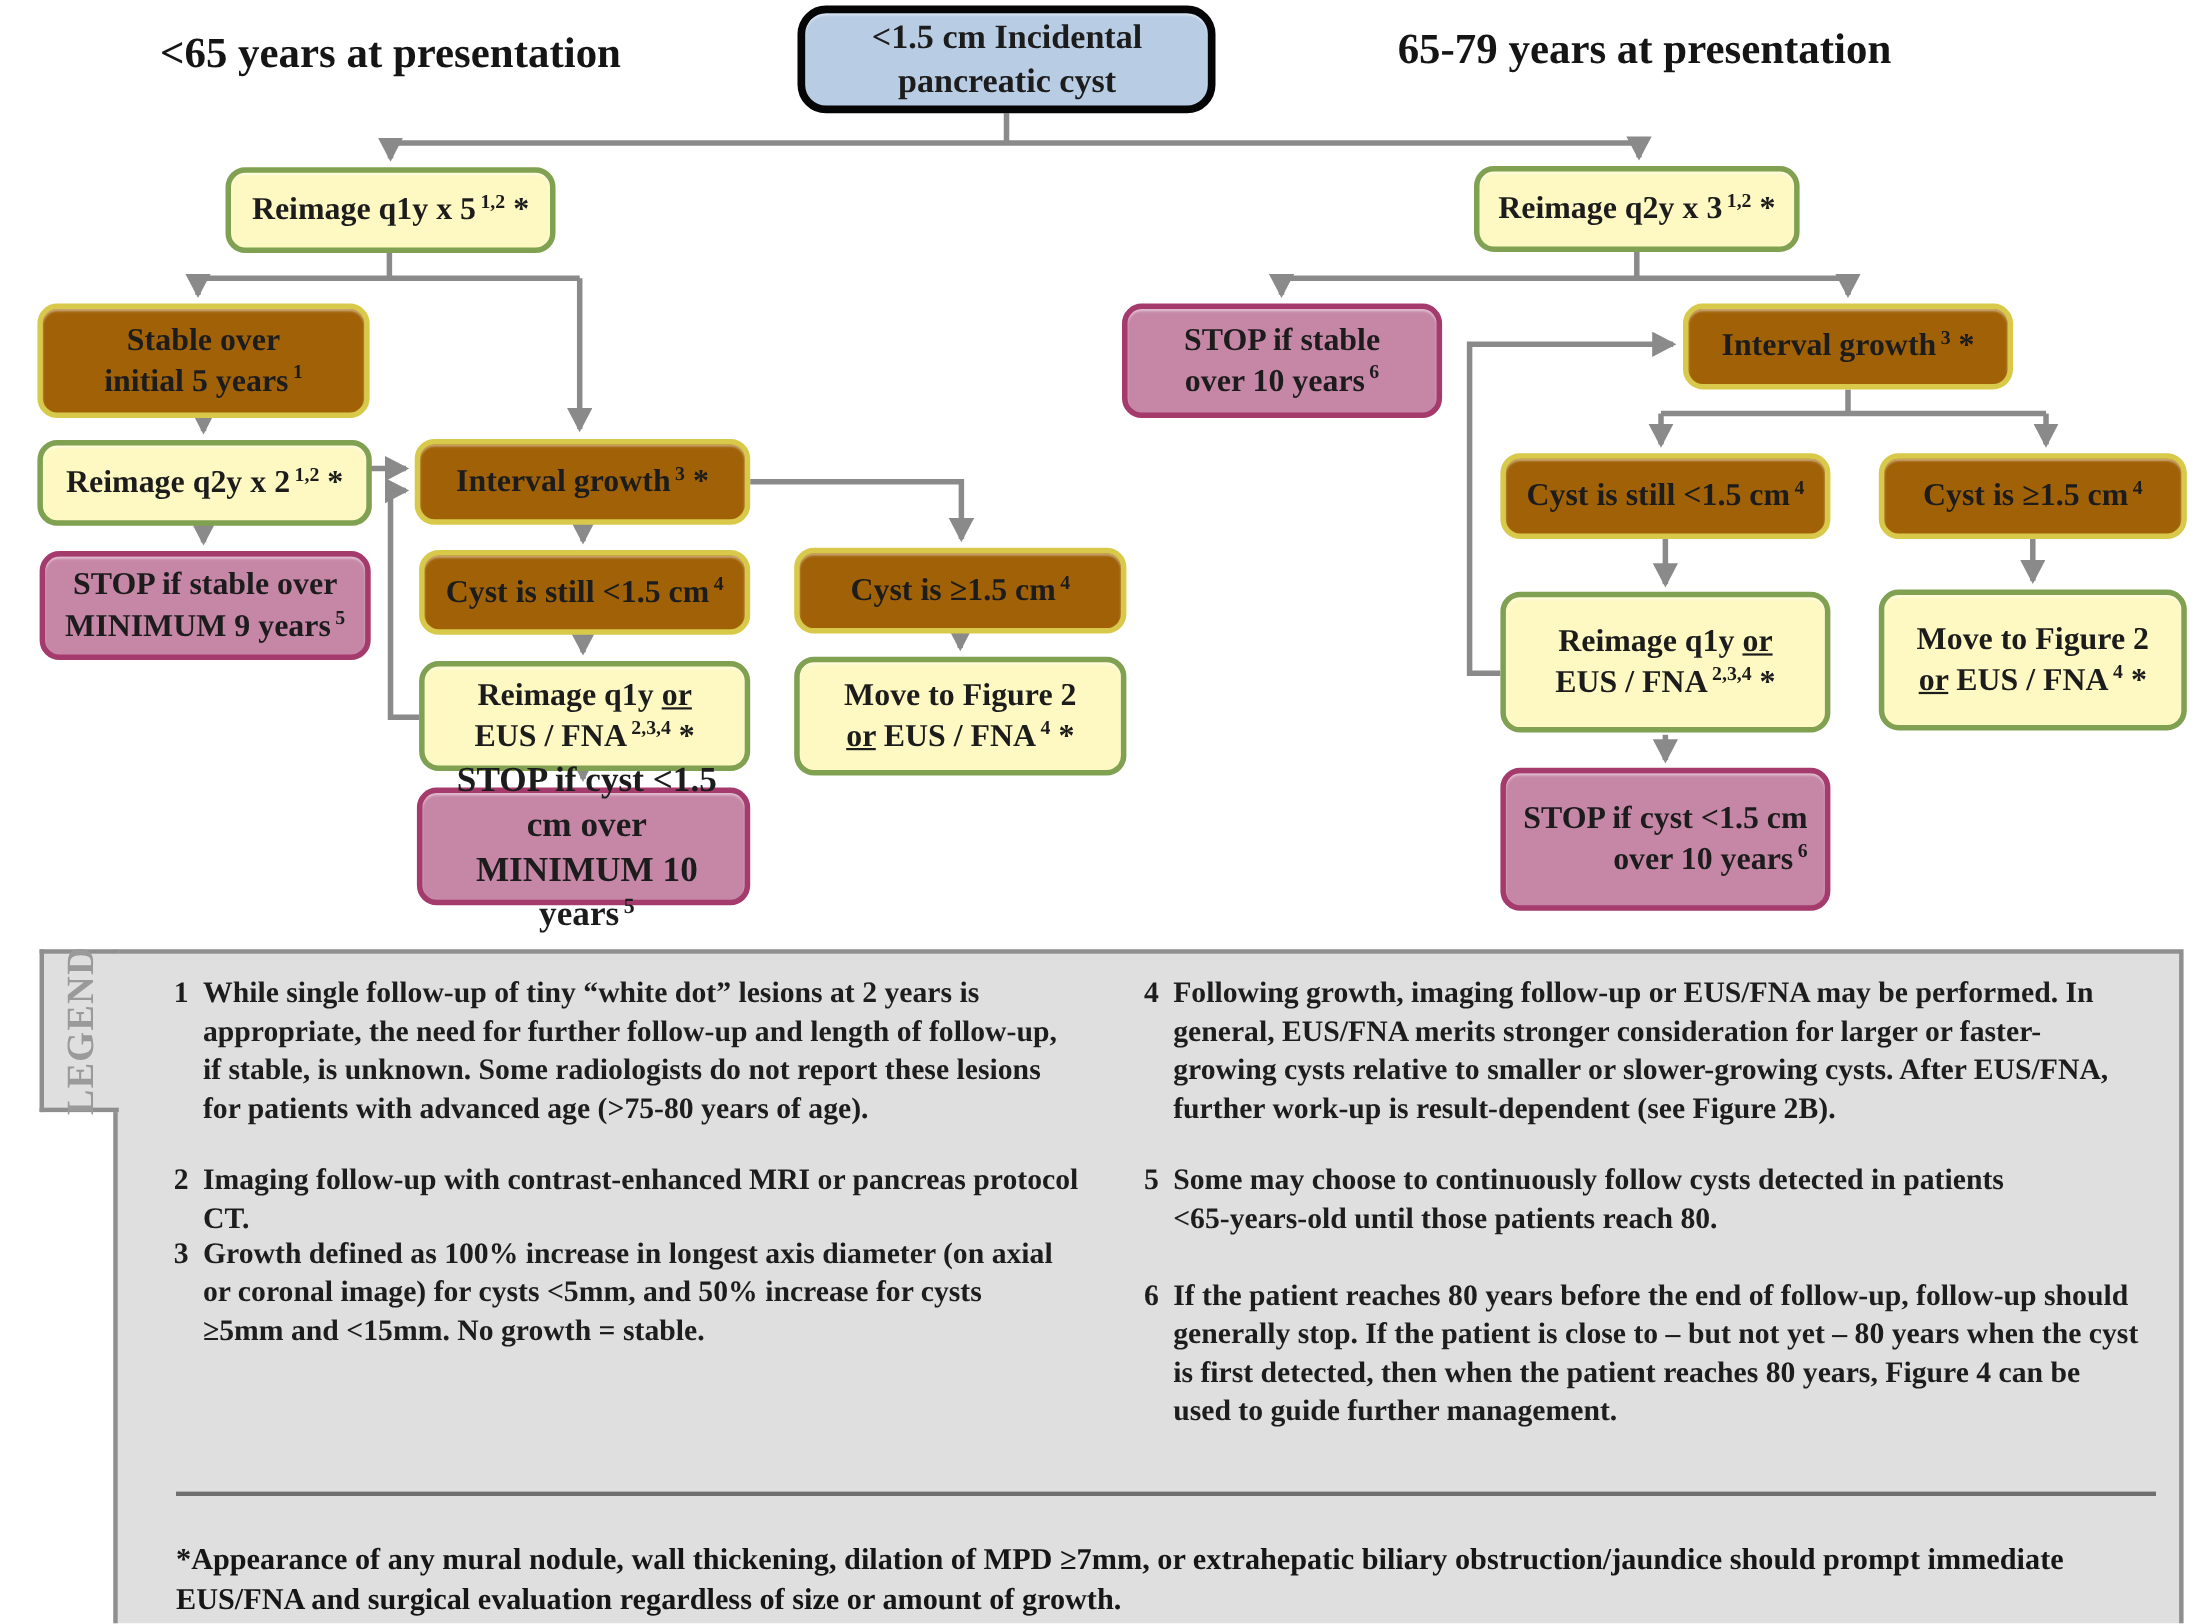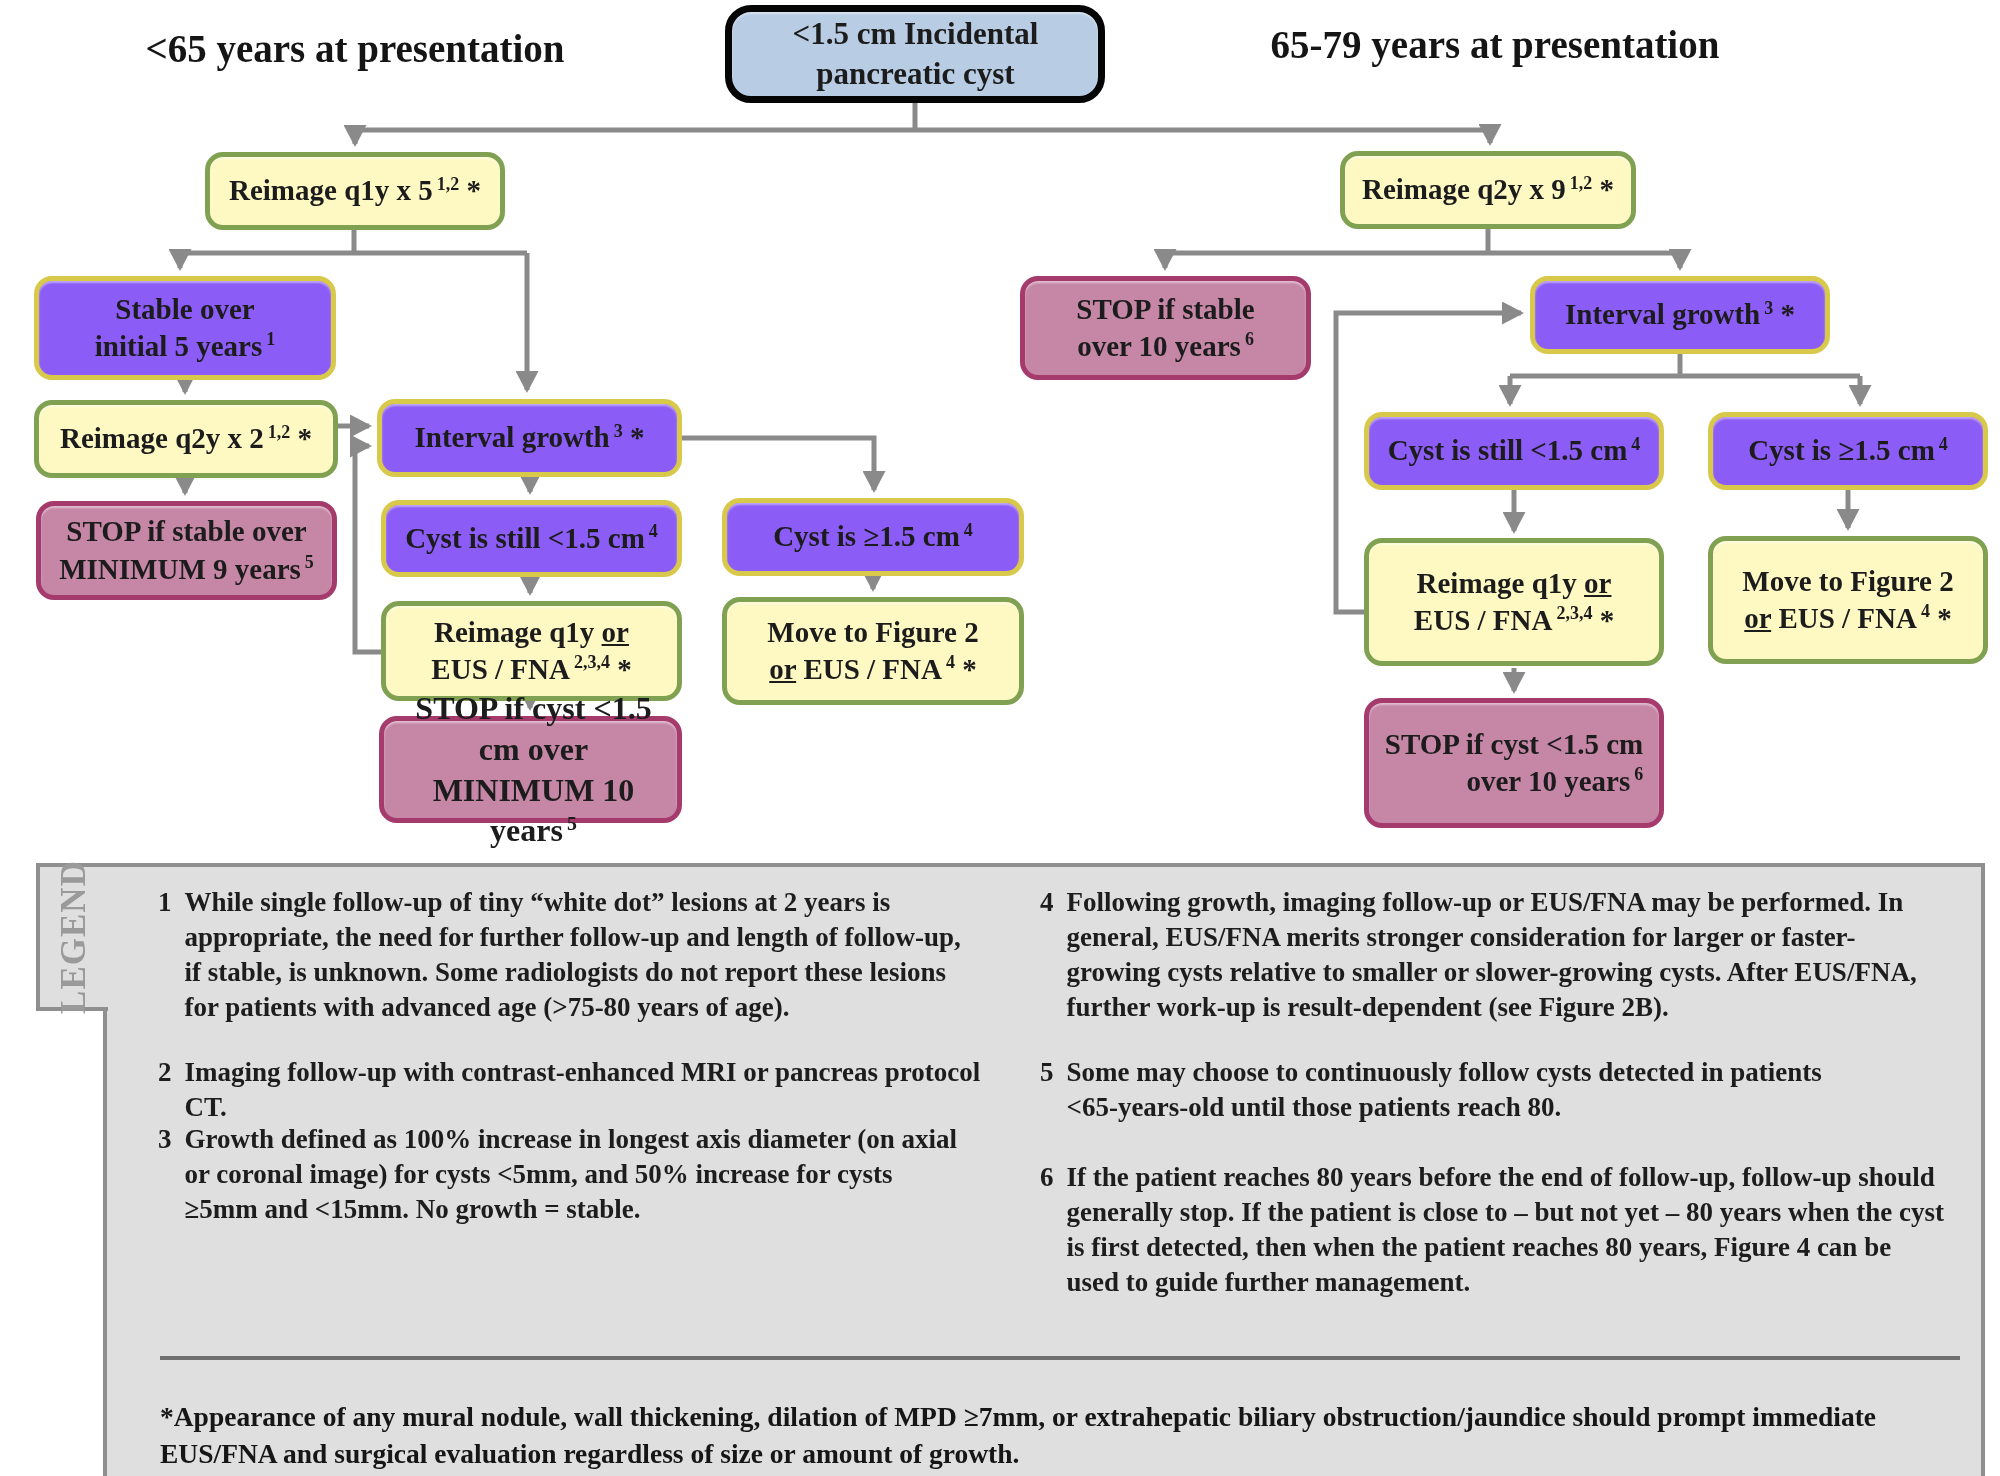--- a/index.html
+++ b/index.html
@@ -5,21 +5,21 @@
   html,body{margin:0;padding:0;background:#fff;}
   #canvas{position:relative;width:2000px;height:1476px;background:#ffffff;overflow:hidden;
           font-family:Liberation Serif, serif;color:#1b1b1b;}
   .heading{position:absolute;font-weight:bold;font-size:39px;color:#151515;text-align:center;}
   #connectors{position:absolute;left:0;top:0;z-index:1;}
   .node{position:absolute;z-index:2;display:flex;align-items:center;justify-content:center;
         text-align:center;font-weight:bold;font-size:29px;line-height:1.28;color:#1c1c1c;
         border-radius:18px;border:5px solid;padding:4px 12px;box-sizing:border-box;
         box-shadow:inset 0 2px 2px rgba(255,255,255,.45);}
   .green{background:#fef9c3;border-color:#80a152;}
-  .yellow{background:#8b5cf6;border-color:#d9c94a;text-align:center;}
+  .yellow{background:#a16207;border-color:#d9c94a;text-align:center;}
   .pink{background:#c687a7;border-color:#a53a6d;}
   .root-node{background:#b8cce4;border:7px solid #050505;border-radius:26px;font-size:31px;z-index:2;}
   .node sup{font-size:0.62em;font-weight:bold;margin-left:4px;line-height:0;}
   .node .u{text-decoration:underline;}
   
   #legend-box{position:absolute;left:103px;top:863px;width:1882px;height:640px;background:#dfdfdf;
               border:4px solid #8f8f8f;box-sizing:border-box;z-index:1;}
   #legend-tab{position:absolute;left:36px;top:863px;width:72px;height:148px;background:#dfdfdf;
               border:4px solid #8f8f8f;border-right:none;box-sizing:border-box;z-index:3;
               display:flex;align-items:center;justify-content:center;}
@@ -108,21 +108,21 @@
       <span><span>STOP if cyst &lt;1.5 cm over</span><br><span>MINIMUM 10 years</span><sup>5</sup></span>
     </div>
   <div class="node yellow" style="left:722px;top:498px;width:302px;height:78px;">
       <span><span>Cyst is ≥1.5 cm</span><sup>4</sup></span>
     </div>
   <div class="node green" style="left:722px;top:597px;width:302px;height:108px;">
       <span><span>Move to Figure 2</span><br><span class="u">or</span><span> EUS / FNA</span><sup>4</sup><span> *</span></span>
     </div>
 
   <div class="node green" style="left:1340px;top:151px;width:296px;height:78px;">
-      <span><span>Reimage q2y x 9</span><sup>1,2</sup><span> *</span></span>
+      <span><span>Reimage q2y x 3</span><sup>1,2</sup><span> *</span></span>
     </div>
   <div class="node pink" style="left:1020px;top:276px;width:291px;height:104px;">
       <span><span>STOP if stable</span><br><span>over 10 years</span><sup>6</sup></span>
     </div>
   <div class="node yellow" style="left:1530px;top:276px;width:300px;height:78px;">
       <span><span>Interval growth</span><sup>3</sup><span> *</span></span>
     </div>
   <div class="node yellow" style="left:1364px;top:412px;width:300px;height:78px;">
       <span><span>Cyst is still &lt;1.5 cm</span><sup>4</sup></span>
     </div>

